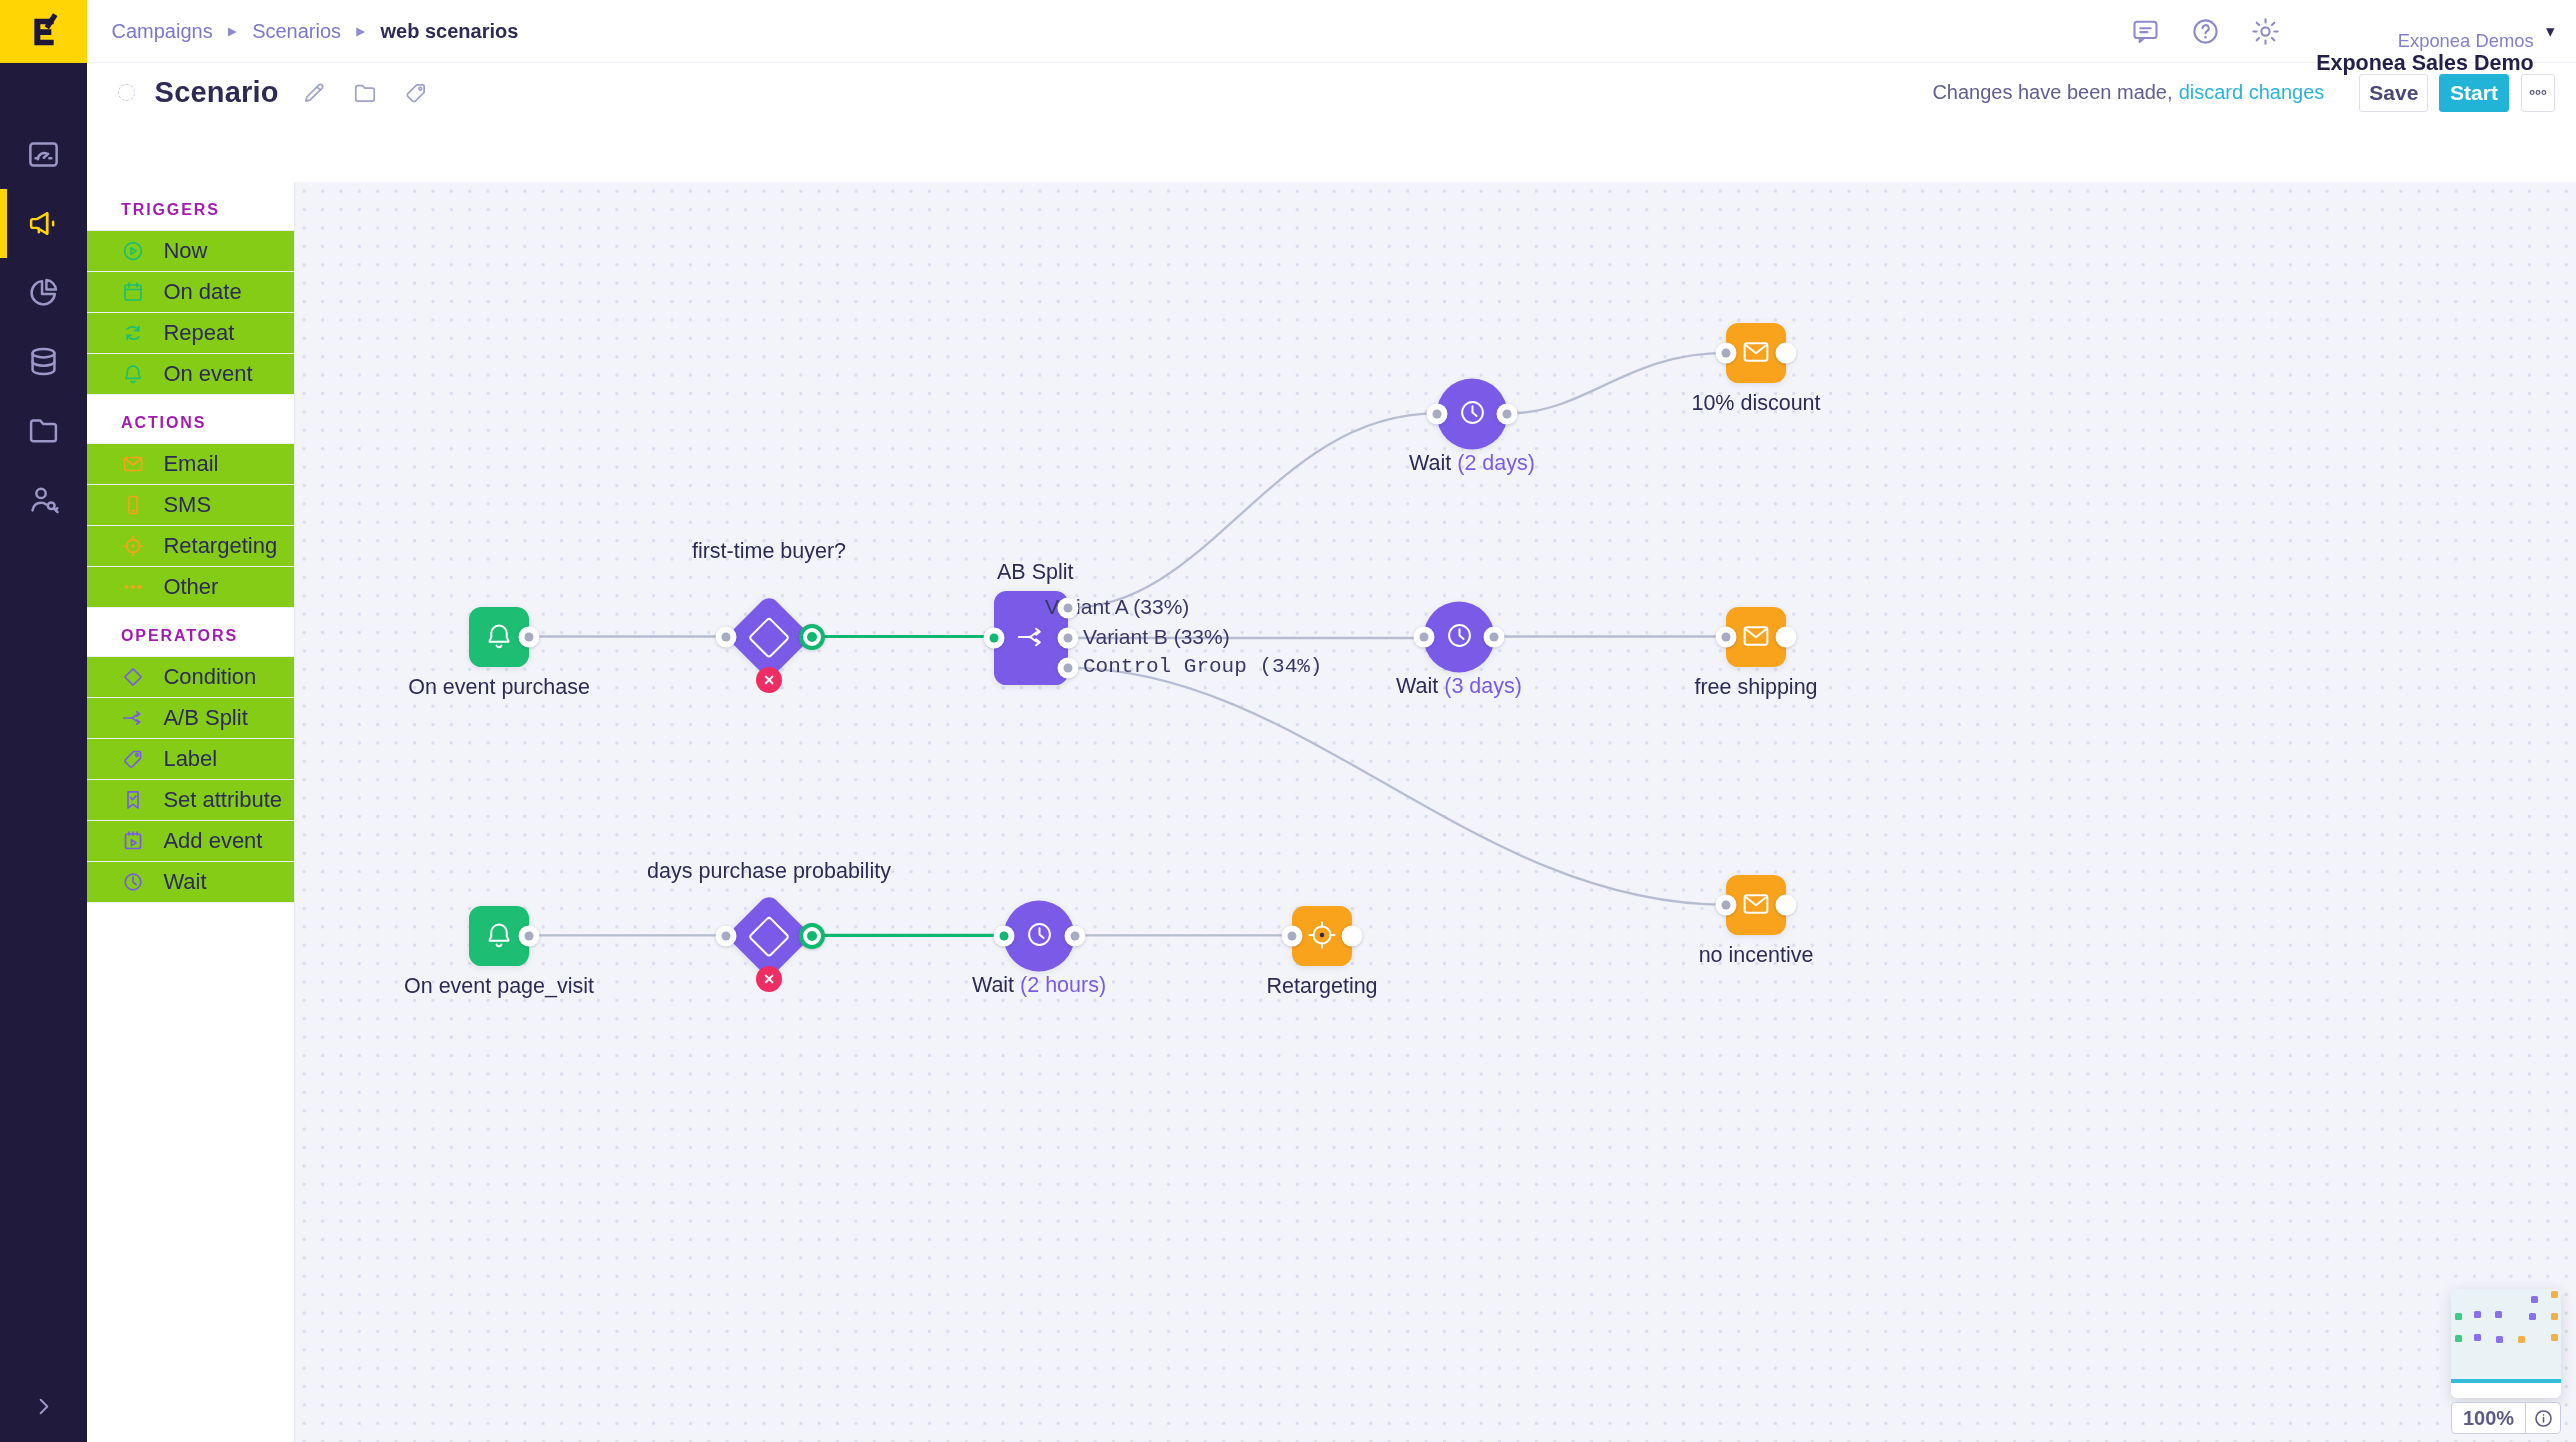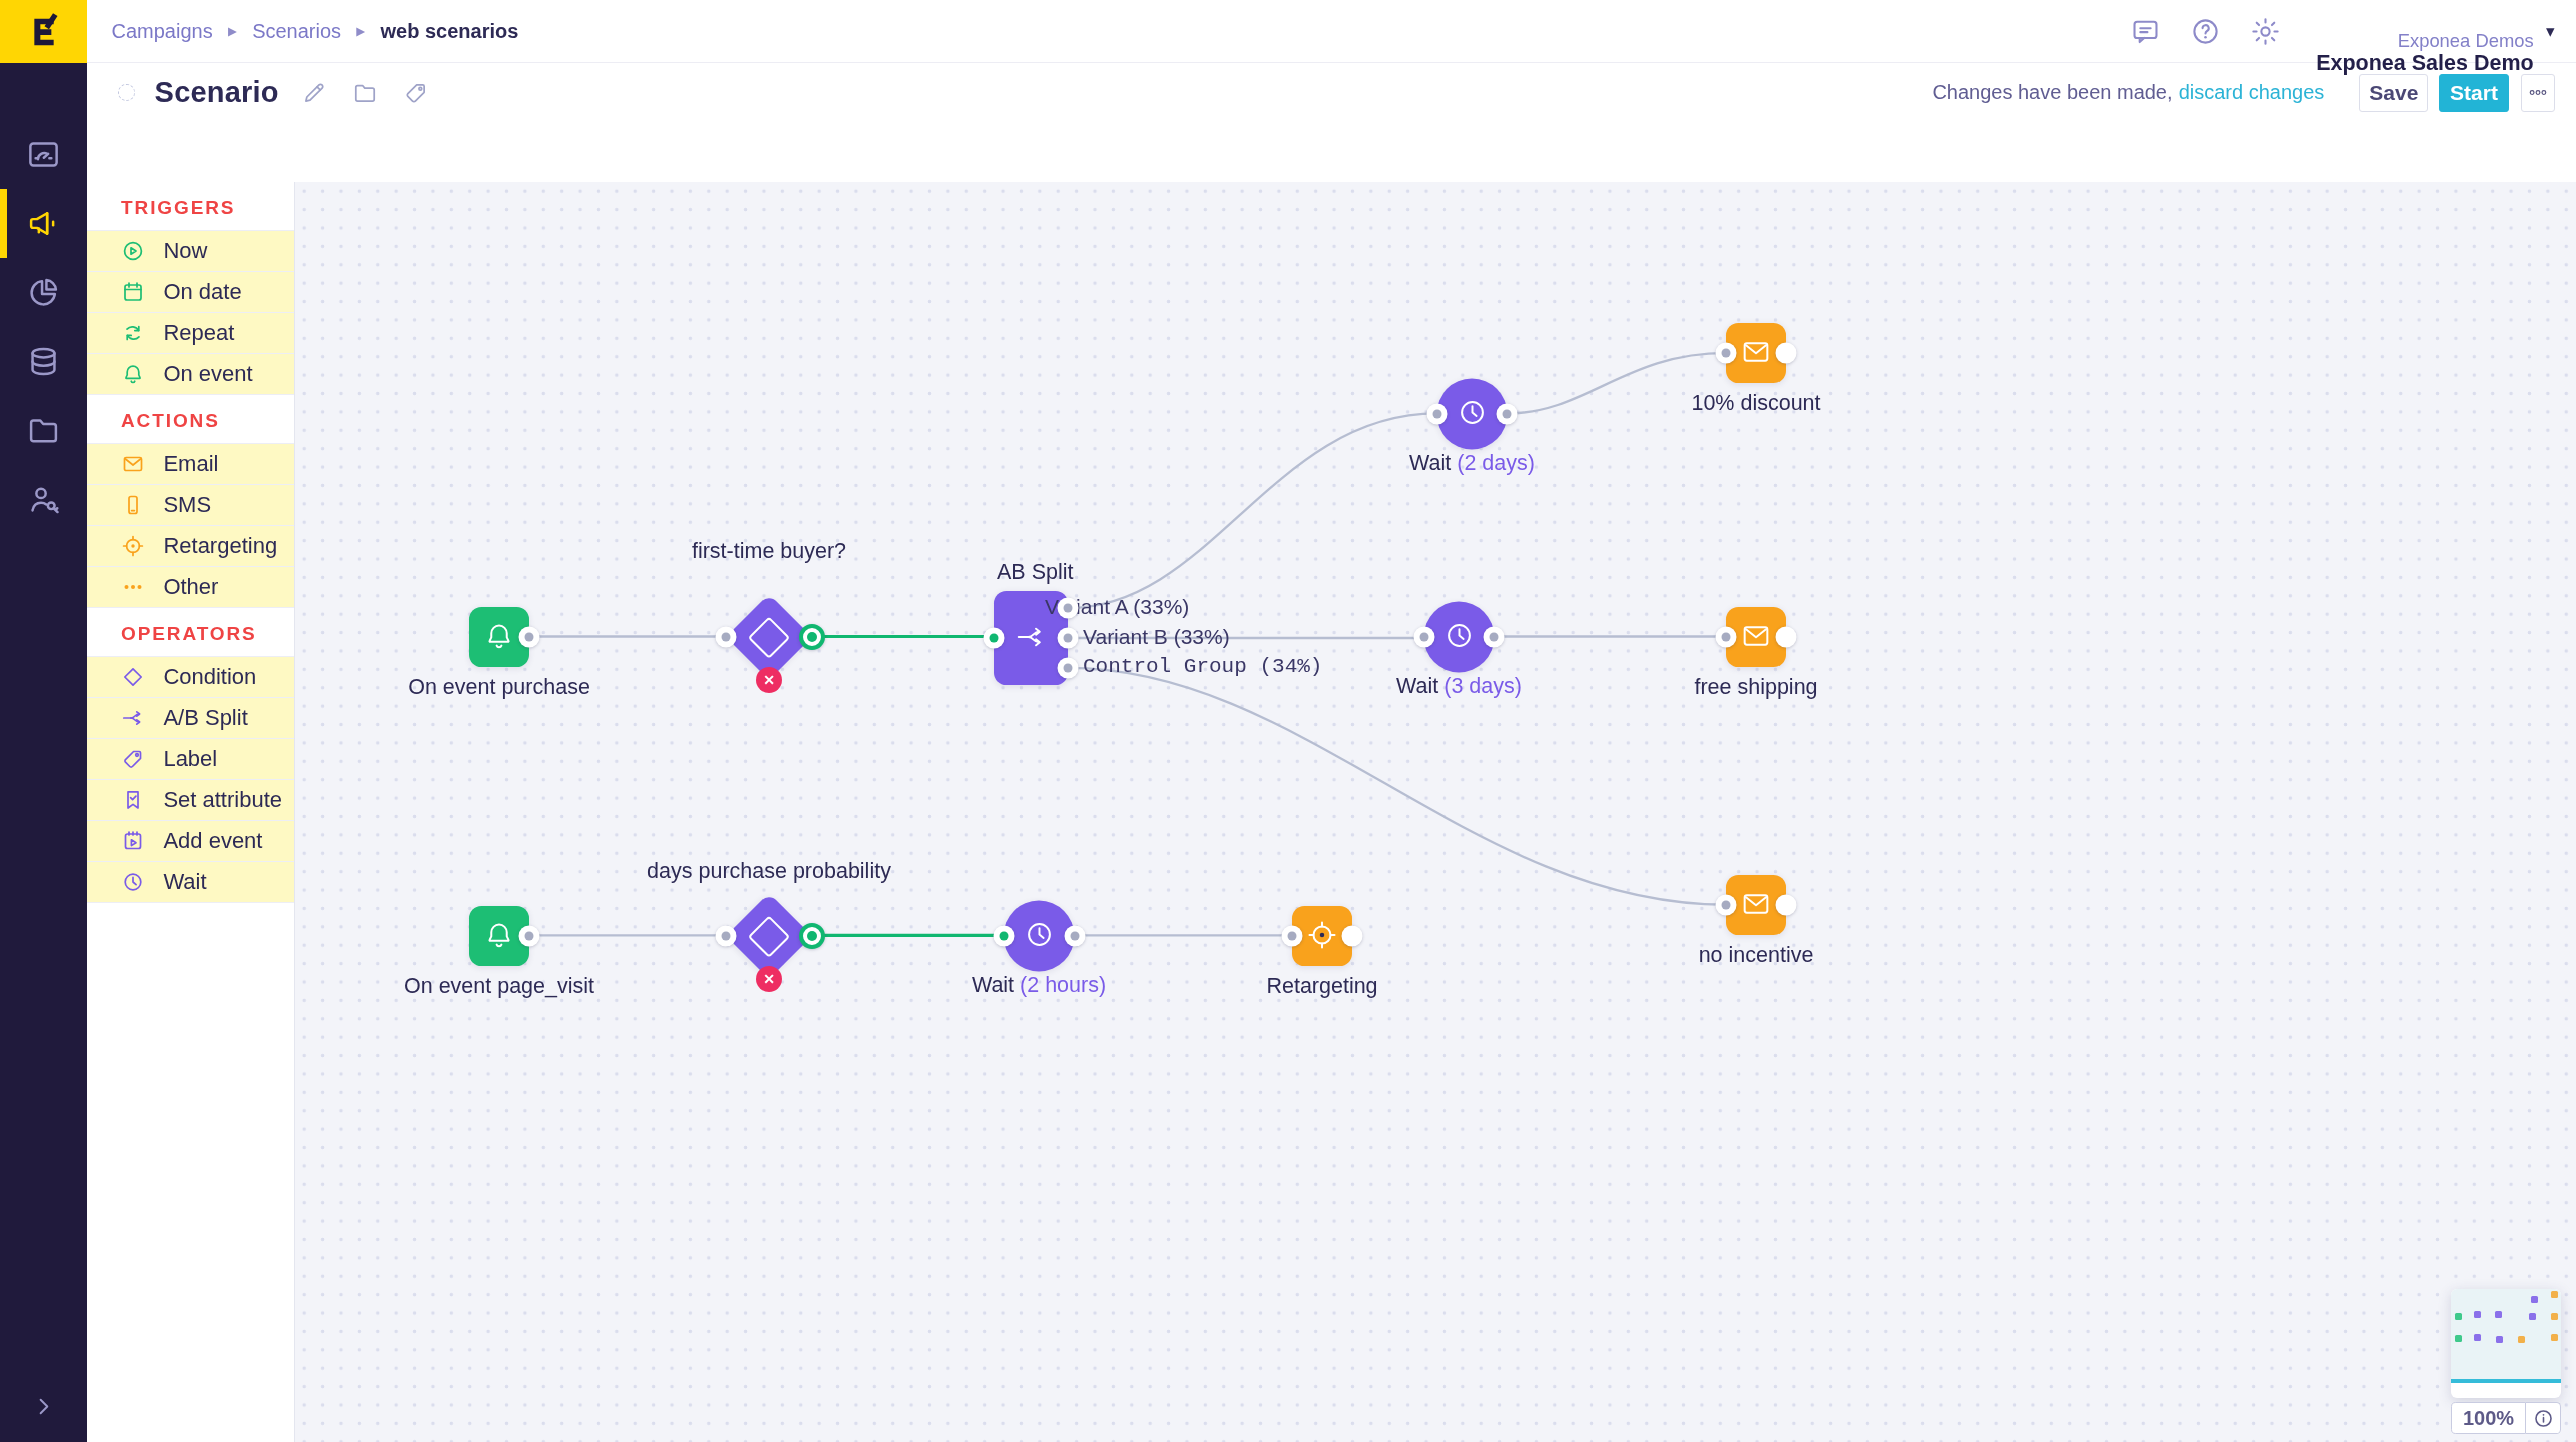--- a/index.html
+++ b/index.html
@@ -49,22 +49,22 @@
 
   
   #tabsbar{position:absolute;left:87px;top:123px;right:0;height:60px;background:#fff;border-bottom:0.8px solid #e6e8f1;display:flex;align-items:stretch;z-index:28;}
   .tab{position:relative;display:flex;align-items:center;font-size:21px;font-weight:700;letter-spacing:0.8px;color:#6b68a8;margin-left:32px;cursor:pointer;}
   .tab:first-child{margin-left:32px;}
   .tab.active{color:#1d1a3e;}
   .tab.active::after{content:"";position:absolute;left:-1.5px;right:-1.5px;bottom:0;height:5.4px;background:#ffd603;}
 
   
   #palette{position:absolute;left:87px;top:182px;width:208px;bottom:0;background:#fff;border-right:0.8px solid #e4e6ef;z-index:20;box-sizing:border-box;}
-  .palette-header{height:49px;display:flex;align-items:flex-end;padding:0 0 10.7px 34px;font-size:19px;font-weight:700;letter-spacing:1.9px;color:#ef4444;border-bottom:0.8px solid #edeef5;box-sizing:border-box;}
-  .palette-item{height:41px;display:flex;align-items:center;padding-left:34px;border-bottom:0.8px solid #edeef5;cursor:grab;box-sizing:border-box;background:#fef9c3;}
+  .palette-header{height:49px;display:flex;align-items:flex-end;padding:0 0 10.7px 34px;font-size:16px;font-weight:700;letter-spacing:1.9px;color:#a21caf;border-bottom:0.8px solid #edeef5;box-sizing:border-box;}
+  .palette-item{height:41px;display:flex;align-items:center;padding-left:34px;border-bottom:0.8px solid #edeef5;cursor:grab;box-sizing:border-box;background:#84cc16;}
   .palette-item .p-icon{width:24px;height:24px;display:flex;align-items:center;justify-content:center;}
   .palette-item .p-icon svg{width:24px;height:24px;}
   .palette-item .p-label{font-size:22px;color:#2d2a55;margin-left:18.4px;}
   .palette-item.trigger .p-icon{color:#1dbe74;}
   .palette-item.action .p-icon{color:#f9a21c;}
   .palette-item.operator .p-icon{color:#7a5be8;}
 
   
   #canvas{position:absolute;left:295px;top:182px;right:0;bottom:0;background-color:#f3f4f9;background-image:radial-gradient(#dadded 1.7px,transparent 2px);background-size:18.4px 18.4px;overflow:hidden;z-index:10;}
   #edges{position:absolute;left:0;top:0;z-index:1;}

